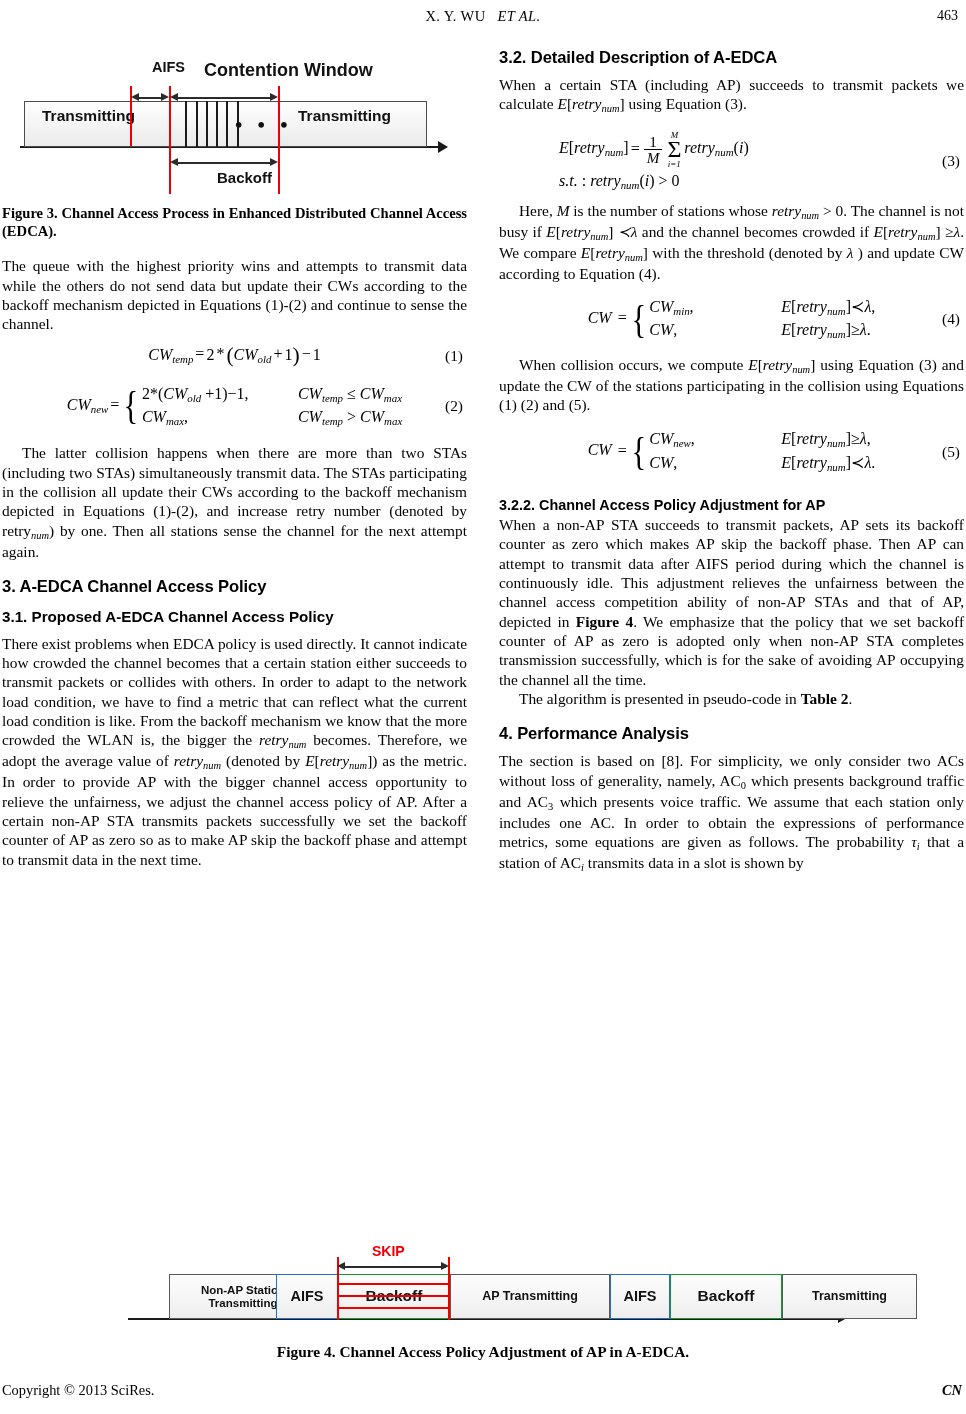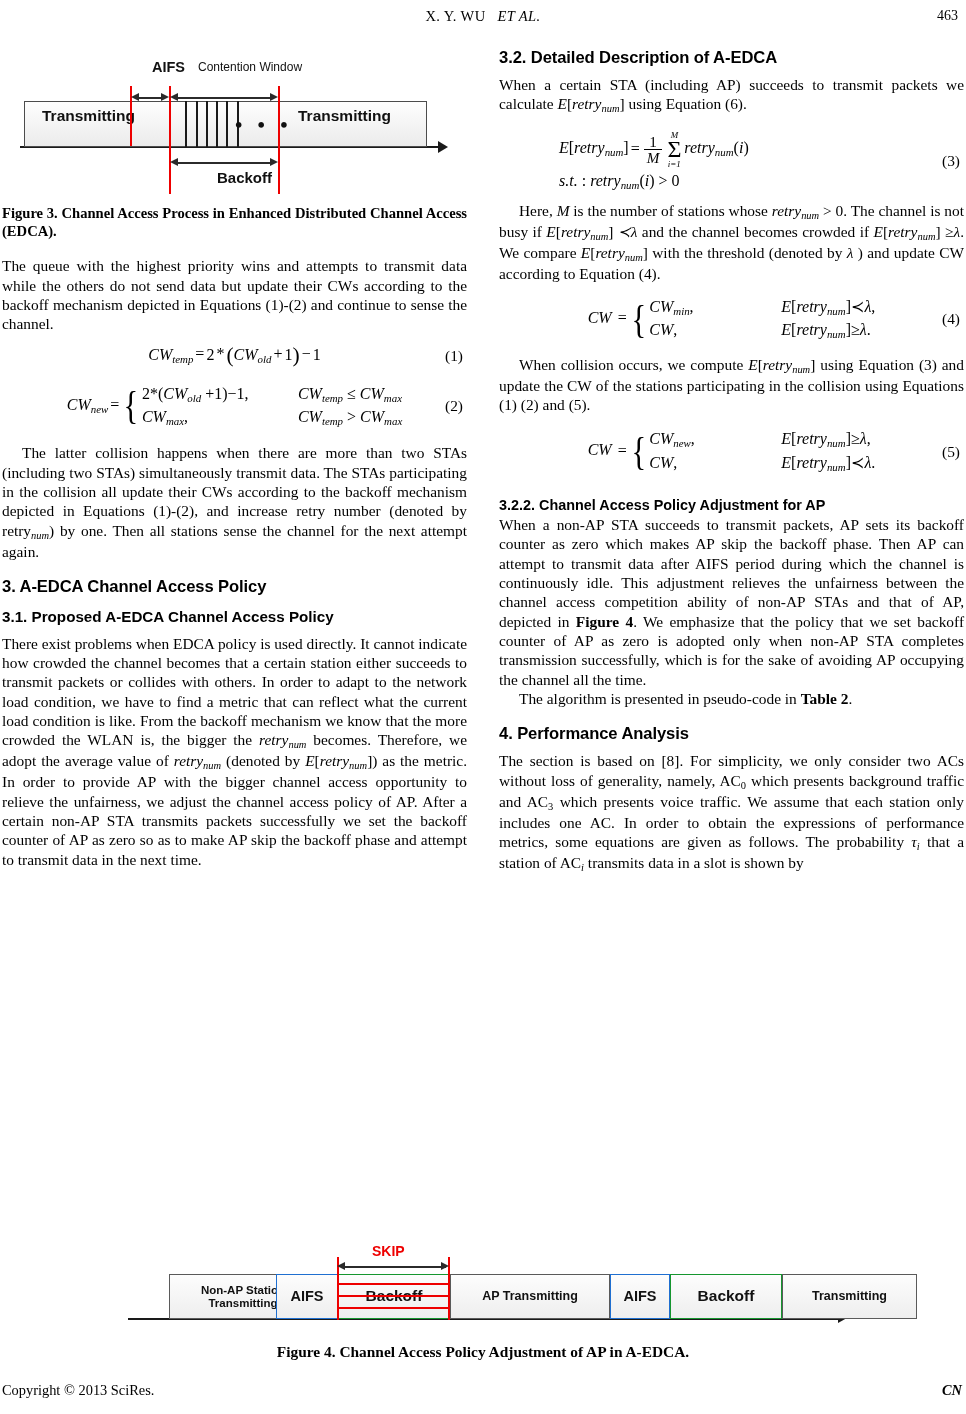--- a/index.html
+++ b/index.html
@@ -269,21 +269,21 @@
   .fig3 .arrowL { border-right: 8px solid #2b2b2b; }
   .fig3 .arrowR { border-left: 8px solid #2b2b2b; }
   .fig3 .txt {
     position: absolute;
     font-family: "Liberation Sans", sans-serif;
     font-weight: bold;
     white-space: nowrap;
     color: #111;
   }
   .fig3 .t-aifs { left: 132px; top: 7px;  font-size: 14.5px; }
-  .fig3 .t-cw   { left: 178px; top: 8px;  font-size: 12px; font-weight: normal; }
+  .fig3 .t-cw   { left: 184px; top: 8px;  font-size: 18px; font-weight: bold; }
   .fig3 .t-bk   { left: 197px; top: 117px; font-size: 15px; }
 
   
   .fig4-wrap {
     position: absolute;
     left: 0;
     top: 1245px;
     width: 966px;
     height: 130px;
   }
@@ -463,21 +463,21 @@
 
     <h3 class="subsec" style="margin-top:12px;">3.1. Proposed A-EDCA Channel Access Policy</h3>
     <p class="body-text" style="margin-top:8px;"><span>There exist problems when EDCA policy is used directly. It cannot indicate how crowded the channel becomes that a certain station either succeeds to transmit packets or collides with others. In order to adapt to the network load condition, we have to find a metric that can reflect what the current load condition is like. From the backoff mechanism we know that the more crowded the WLAN is, the bigger the </span><span class="mi">retry</span><sub class="msub">num</sub><span> becomes. Therefore, we adopt the average value of </span><span class="mi">retry</span><sub class="msub">num</sub><span> (denoted by </span><span class="mi">E</span>[<span class="mi">retry</span><sub class="msub">num</sub><span>]) as the metric. In order to provide AP with the bigger channel access opportunity to relieve the unfairness, we adjust the channel access policy of AP. After a certain non-AP STA transmits packets successfully we set the backoff counter of AP as zero so as to make AP skip the backoff phase and attempt to transmit data in the next time.</span></p>
 
   </div>
 
   <div class="col col-right">
 
     <h2 class="sec" style="margin-top:0;">3.2. Detailed Description of A-EDCA</h2>
 
-    <p class="body-text"><span>When a certain STA (including AP) succeeds to transmit packets we calculate </span><span class="mi">E</span>[<span class="mi">retry</span><sub class="msub">num</sub><span>] using Equation (6).</span></p>
+    <p class="body-text"><span>When a certain STA (including AP) succeeds to transmit packets we calculate </span><span class="mi">E</span>[<span class="mi">retry</span><sub class="msub">num</sub><span>] using Equation (3).</span></p>
 
     <div class="eq-block" style="margin-top:16px;min-height:58px;">
       <div class="eq-body" style="text-align:left;padding-left:60px;">
         <div>
           <span class="mi">E</span>[<span class="mi">retry</span><sub class="msub">num</sub>]<span class="op">=</span><span class="frac"><span class="num">1</span><span class="den">M</span></span><span class="sum"><span class="lim-top">M</span><span class="sigma">Σ</span><span class="lim-bot">i=1</span></span><span class="mi">retry</span><sub class="msub">num</sub>(<span class="mi">i</span>)
         </div>
         <div style="margin-top:4px;">
           <span class="mi">s.t.</span> : <span class="mi">retry</span><sub class="msub">num</sub>(<span class="mi">i</span>) &gt; 0
         </div>
       </div>

